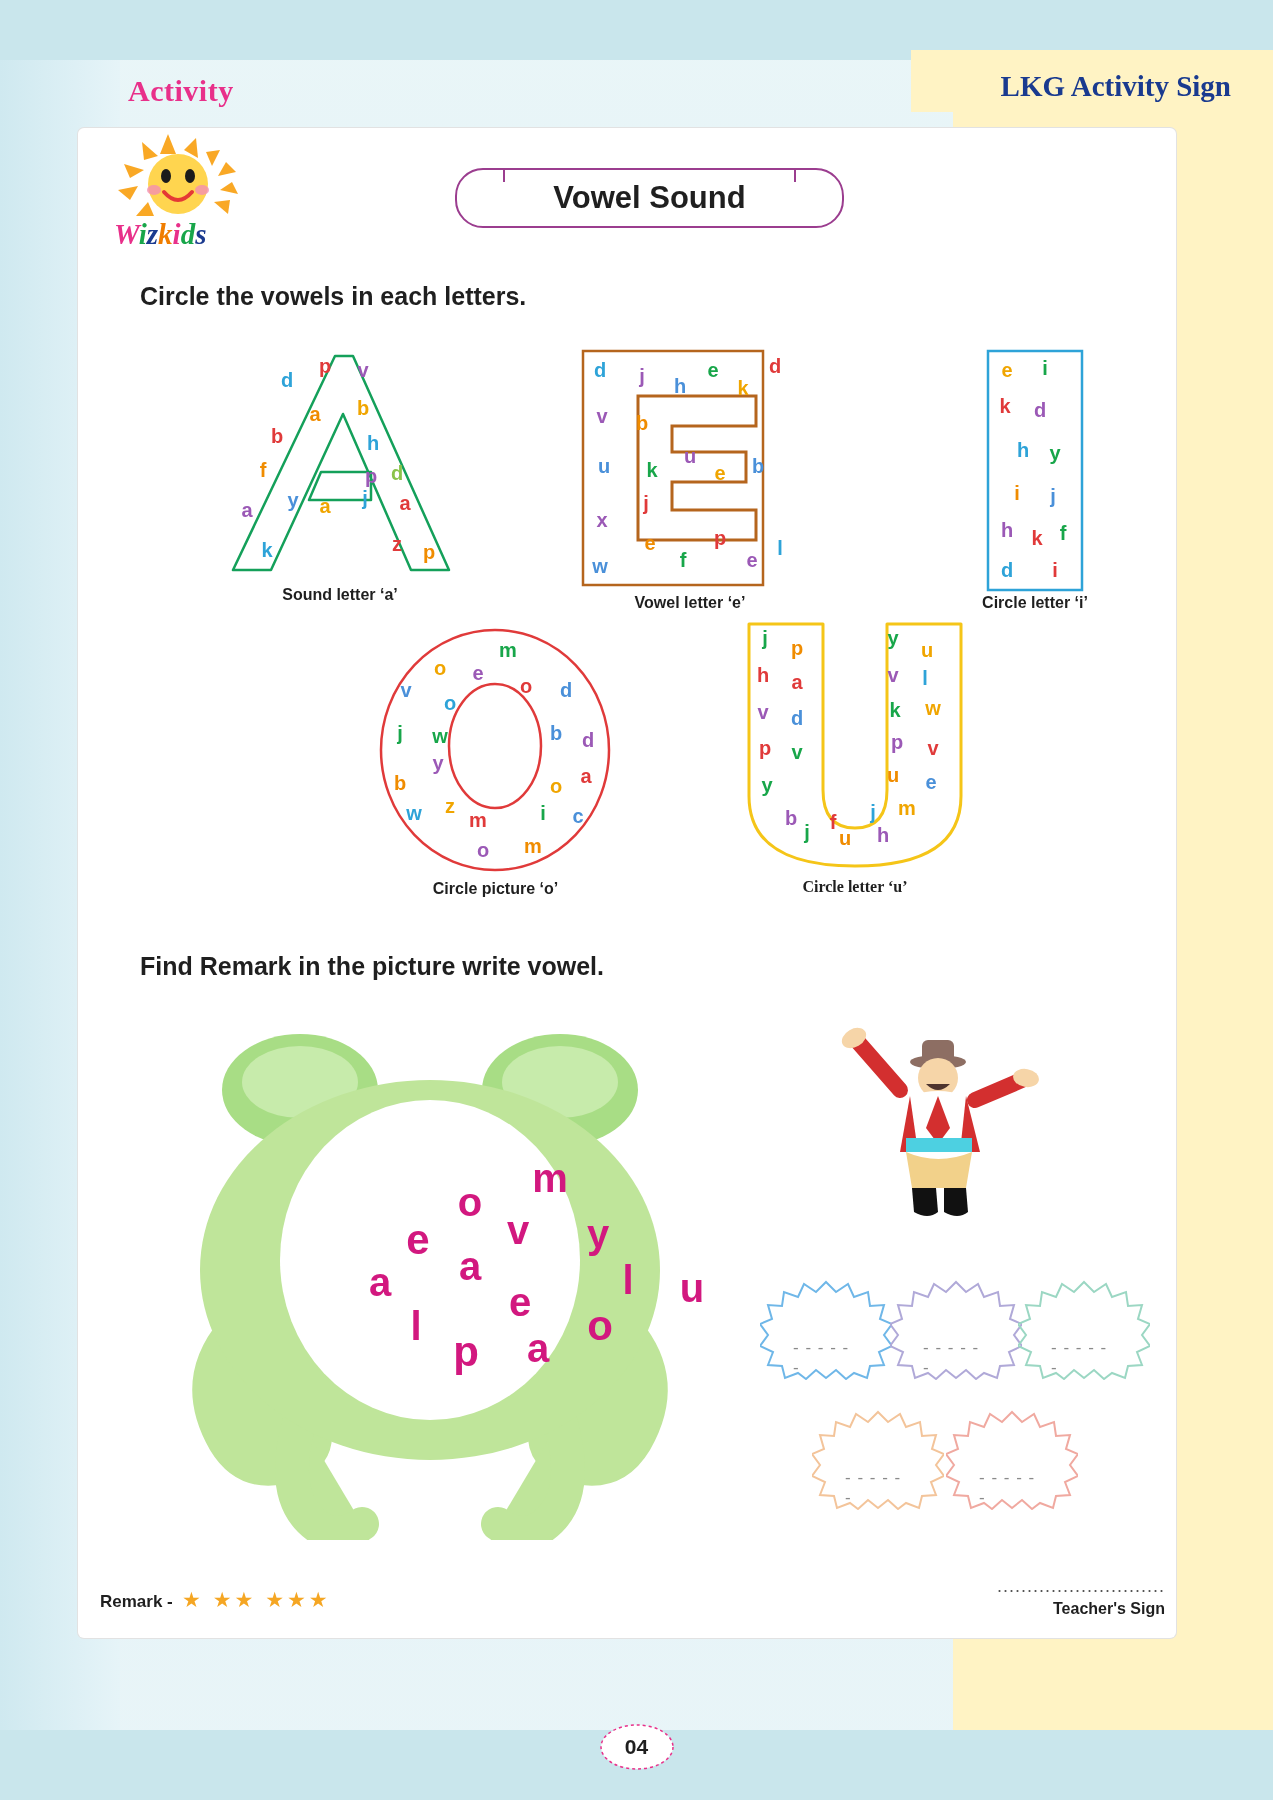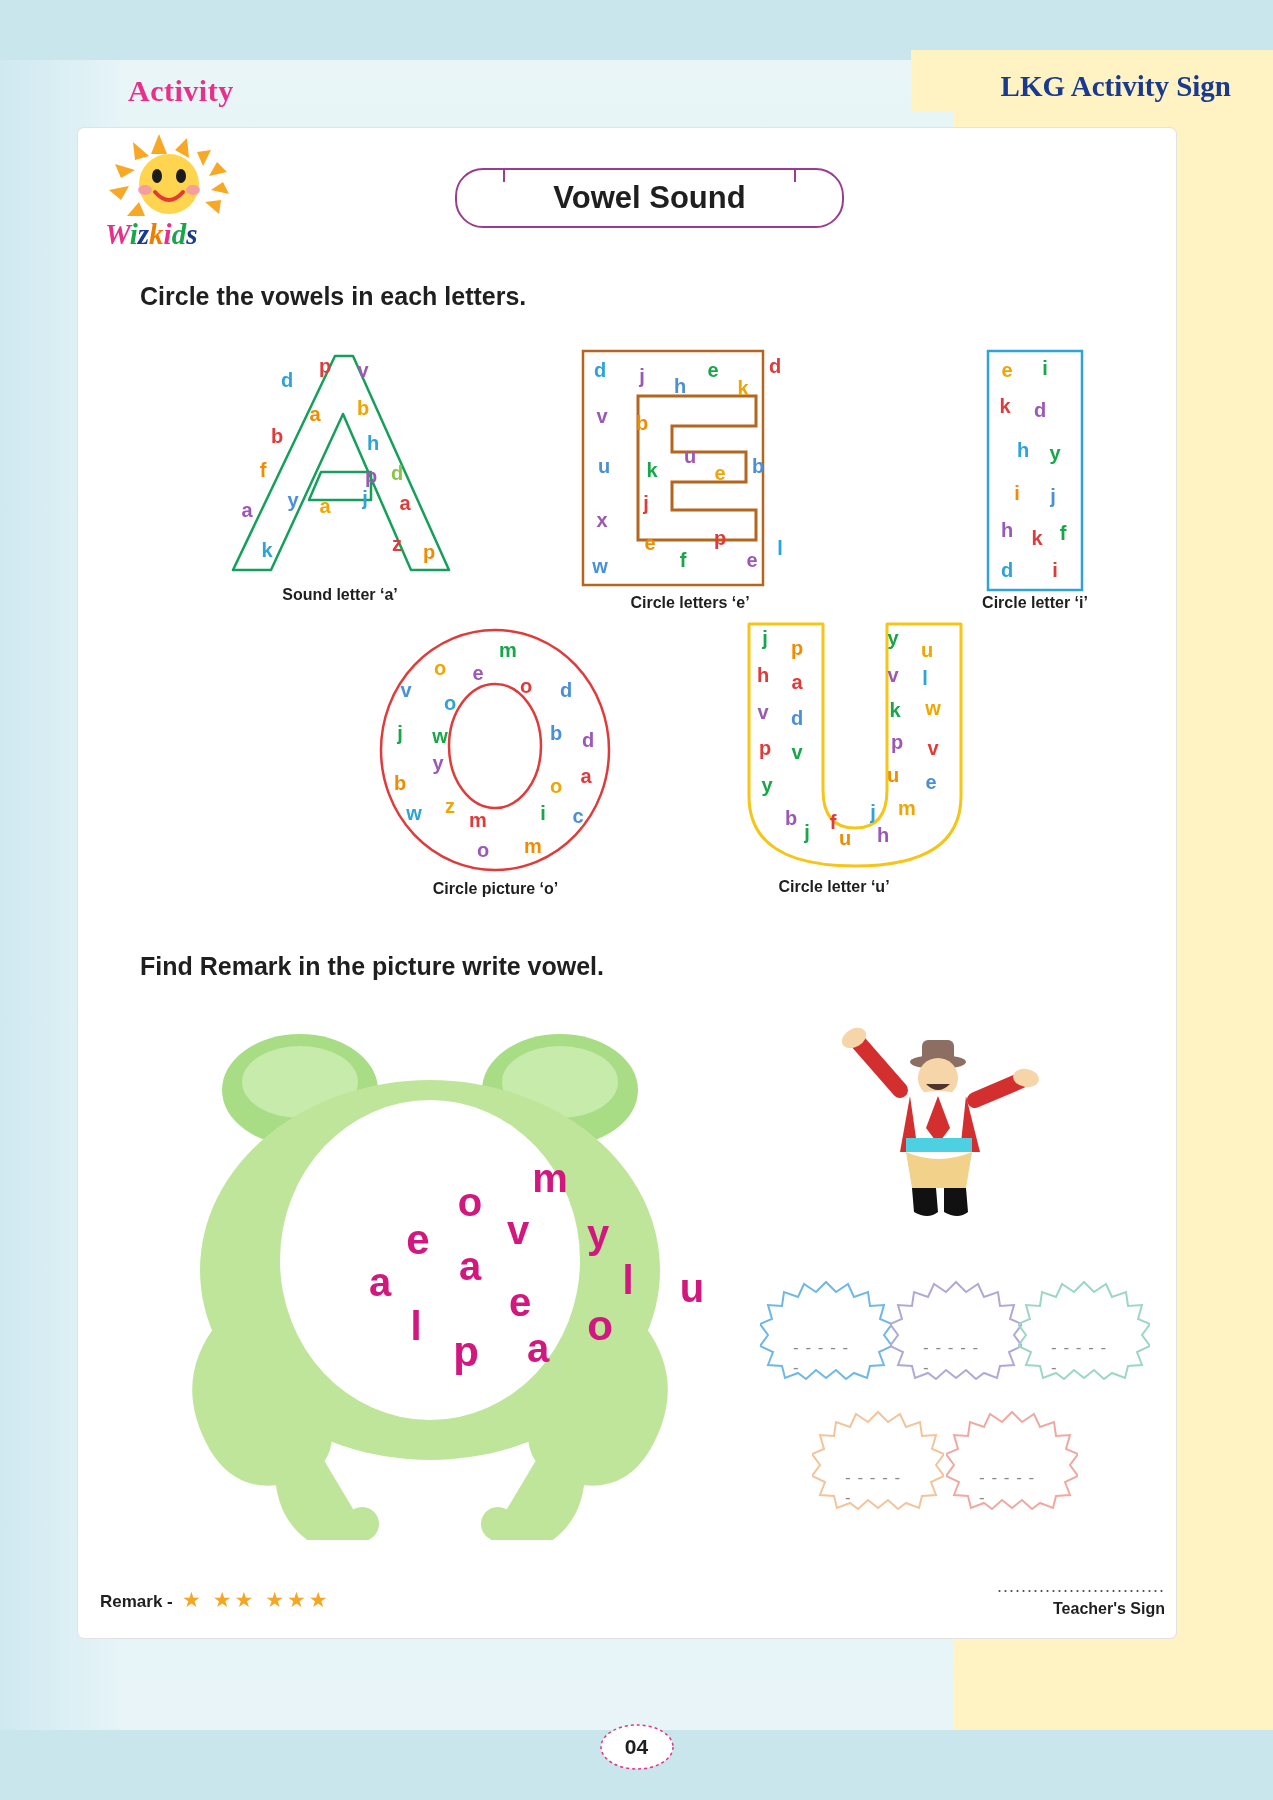--- a/index.html
+++ b/index.html
@@ -47,21 +47,21 @@
   .hdr-right-tab{
     position:absolute;right:0;top:50px;width:362px;height:62px;
     background:#fff3c4;
   }
   .hdr-lkg{
     position:absolute;right:42px;top:70px;
     font-family:"Liberation Serif", serif;
     font-weight:bold;font-size:29px;color:#1a3a8f;
   }
   
-  .logo{position:absolute;left:99px;top:132px;width:165px;height:135px;}
+  .logo{position:absolute;left:108px;top:132px;width:165px;height:135px;}
   .logo-word{
     position:absolute;left:6px;top:86px;
     font-family:"Liberation Serif", serif;
     font-style:italic;font-weight:bold;font-size:29px;
   }
   .logo-word span:nth-child(1){color:#e8308a;}
   .logo-word span:nth-child(2){color:#18a64a;}
   .logo-word span:nth-child(3){color:#1a3a8f;}
   .logo-word span:nth-child(4){color:#f07d00;}
   .logo-word span:nth-child(5){color:#e8308a;}
@@ -222,21 +222,21 @@
       <span class="letter" style="left: 66px; top: 155px; color: rgb(224, 58, 58); font-size: 20px;">j</span>
       <span class="letter" style="left: 22px; top: 172px; color: rgb(155, 89, 182); font-size: 20px;">x</span>
       <span class="letter" style="left: 70px; top: 195px; color: rgb(240, 140, 0); font-size: 20px;">e</span>
       <span class="letter" style="left: 140px; top: 190px; color: rgb(224, 58, 58); font-size: 20px;">p</span>
       <span class="letter" style="left: 20px; top: 218px; color: rgb(74, 144, 217); font-size: 20px;">w</span>
       <span class="letter" style="left: 103px; top: 212px; color: rgb(24, 166, 74); font-size: 20px;">f</span>
       <span class="letter" style="left: 172px; top: 212px; color: rgb(155, 89, 182); font-size: 20px;">e</span>
       <span class="letter" style="left: 200px; top: 200px; color: rgb(46, 163, 216); font-size: 20px;">l</span>
     </div>
 </div>
-<div class="cap" style="left:580px;top:594px;width:220px;">Circle letters ‘e’</div>
+<div class="cap" style="left:580px;top:594px;width:220px;">Vowel letter ‘e’</div>
 
 <div class="puzzle" id="puz-i" style="left:985px;top:348px;width:100px;height:245px;">
   <svg class="shape" width="100" height="245" viewBox="0 0 100 245">
     <rect x="3" y="3" width="94" height="239" fill="none" stroke="#2ea3d8" stroke-width="2.5"></rect>
   </svg>
   <div class="letters">
       <span class="letter" style="left: 22px; top: 22px; color: rgb(240, 165, 0); font-size: 20px;">e</span>
       <span class="letter" style="left: 60px; top: 20px; color: rgb(24, 166, 74); font-size: 20px;">i</span>
       <span class="letter" style="left: 20px; top: 58px; color: rgb(224, 58, 58); font-size: 20px;">k</span>
       <span class="letter" style="left: 55px; top: 62px; color: rgb(155, 89, 182); font-size: 20px;">d</span>
@@ -311,21 +311,21 @@
       <span class="letter" style="left: 186px; top: 162px; color: rgb(74, 144, 217); font-size: 20px;">e</span>
       <span class="letter" style="left: 46px; top: 198px; color: rgb(155, 89, 182); font-size: 20px;">b</span>
       <span class="letter" style="left: 88px; top: 202px; color: rgb(224, 58, 58); font-size: 20px;">f</span>
       <span class="letter" style="left: 128px; top: 192px; color: rgb(46, 163, 216); font-size: 20px;">j</span>
       <span class="letter" style="left: 162px; top: 188px; color: rgb(240, 165, 0); font-size: 20px;">m</span>
       <span class="letter" style="left: 62px; top: 212px; color: rgb(24, 166, 74); font-size: 20px;">j</span>
       <span class="letter" style="left: 100px; top: 218px; color: rgb(240, 140, 0); font-size: 20px;">u</span>
       <span class="letter" style="left: 138px; top: 215px; color: rgb(155, 89, 182); font-size: 20px;">h</span>
     </div>
 </div>
-<div class="cap" style="left:724px;top:878px;width:220px;">Circle letter ‘u’</div>
+<div class="cap" style="left:745px;top:878px;width:220px;font-family:Liberation Serif, serif;">Circle letter ‘u’</div>
 
 <div class="instr" id="instr2">Find Remark in the picture write vowel.</div>
 
 <div class="frog-wrap">
   <svg width="560" height="520" viewBox="0 0 560 520">
 
     <path d="M70 300 q-50 60 -10 130 q30 50 90 30 q40 -18 30 -60 q-10 -40 -50 -58 Z" fill="#bfe59a"></path>
     <path d="M490 300 q50 60 10 130 q-30 50 -90 30 q-40 -18 -30 -60 q10 -40 50 -58 Z" fill="#bfe59a"></path>
     <path d="M150 400 q-20 70 10 100 q24 24 52 4" fill="#bfe59a" stroke="#bfe59a" stroke-width="34" stroke-linecap="round"></path>
     <path d="M410 400 q20 70 -10 100 q-24 24 -52 4" fill="#bfe59a" stroke="#bfe59a" stroke-width="34" stroke-linecap="round"></path>

